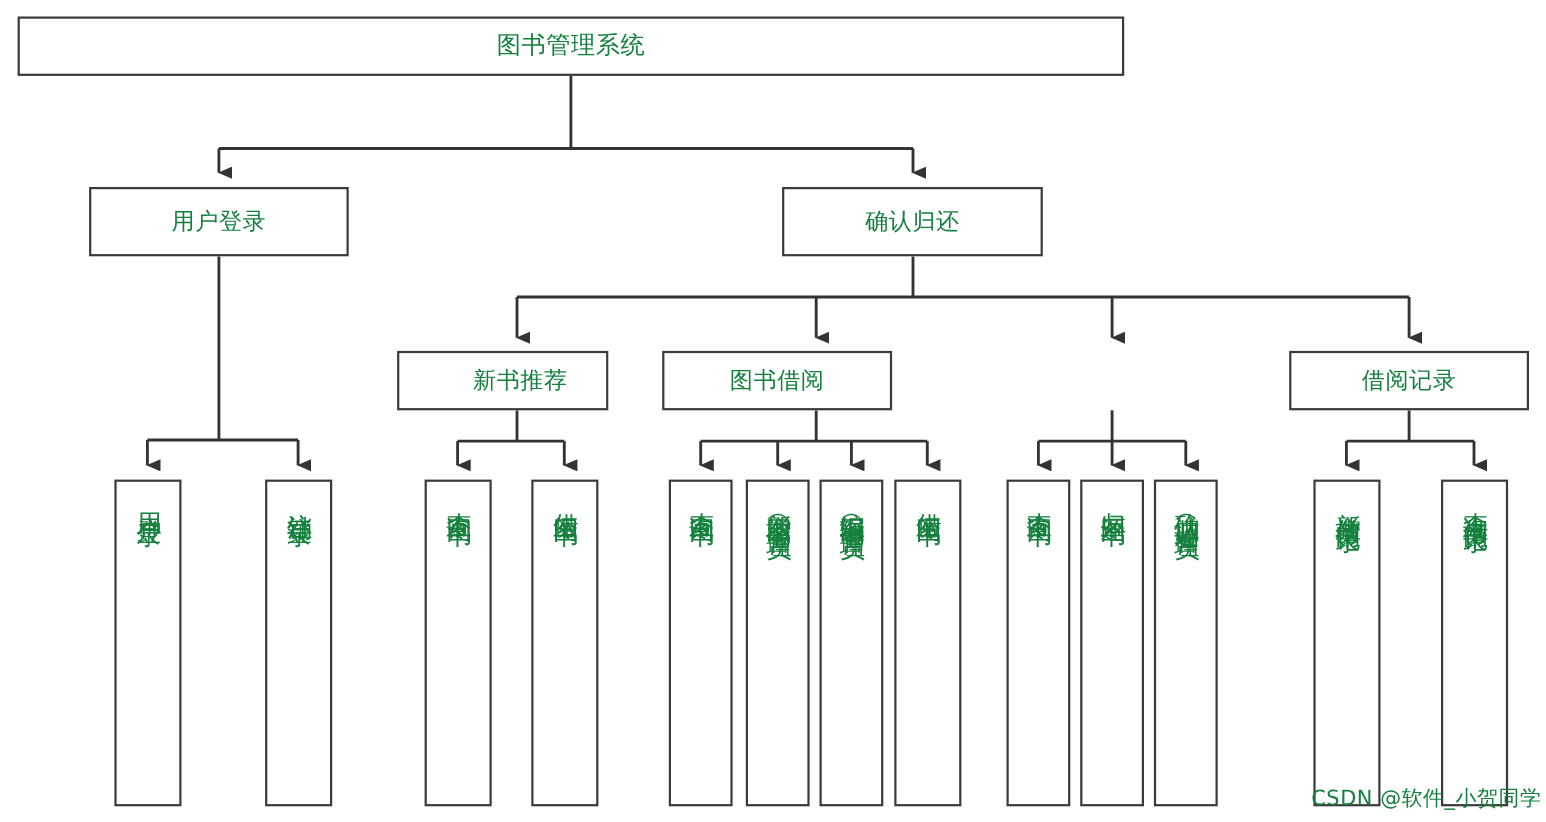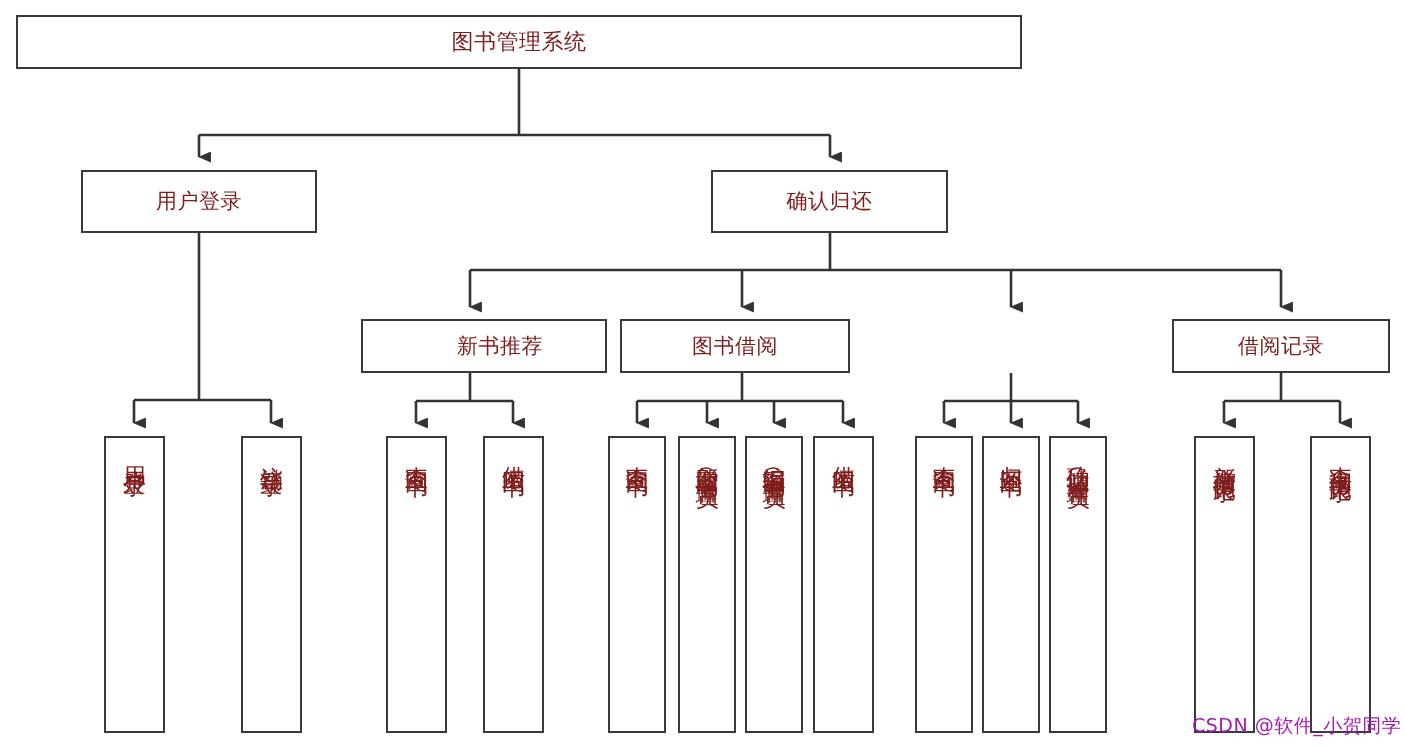--- a/index.html
+++ b/index.html
@@ -25,21 +25,21 @@
     position:absolute;
     box-sizing:border-box;
     background:#ffffff;
     border:2px solid #3a3a3a;
     display:flex;
     align-items:center;
     justify-content:center;
     z-index:2;
   }
   .node .label{
-    color:#7f1d1d;
+    color:#15803d;
     line-height:1.18;
     text-align:center;
     white-space:pre;
   }
   
   .node.horiz .label{
     font-size:21px;
     letter-spacing:0.5px;
   }
   .node.root .label{ font-size:22px; }
@@ -52,21 +52,21 @@
   .node.vert .label{
     writing-mode:vertical-rl;
     text-orientation:upright;
     font-size:23px;
     letter-spacing:3px;
     line-height:1;
     text-align:start;
   }
   .watermark{
     position:absolute;
-    color:#a21caf;
+    color:#15803d;
     font-size:19px;
     letter-spacing:0.5px;
     z-index:3;
     white-space:nowrap;
     user-select:none;
   }
 </style>
 </head>
 <body>
 
@@ -126,24 +126,24 @@
     <span class="label">图书管理系统</span>
   </div>
 
   <div class="node horiz" style="left:81px; top:170px; width:236px; height:63px;">
     <span class="label">用户登录</span>
   </div>
   <div class="node horiz" style="left:711px; top:170px; width:237px; height:63px;">
     <span class="label">确认归还</span>
   </div>
 
-  <div class="node horiz" style="left:361px; top:319px; width:246px; height:54px;padding-left:32px;">
+  <div class="node horiz" style="left:361px; top:319px; width:192px; height:54px;padding-left:32px;">
     <span class="label">新书推荐</span>
   </div>
-  <div class="node horiz" style="left:620px; top:319px; width:230px; height:54px;">
+  <div class="node horiz" style="left:602px; top:319px; width:209px; height:54px;">
     <span class="label">图书借阅</span>
   </div>
   <div class="node horiz" style="left:1172px; top:319px; width:218px; height:54px;">
     <span class="label">借阅记录</span>
   </div>
 
   <div class="node vert" style="left:104px; top:436px; width:61px; height:297px;">
     <span class="label">用户登录</span>
   </div>
   <div class="node vert" style="left:241px; top:436px; width:61px; height:297px;">

